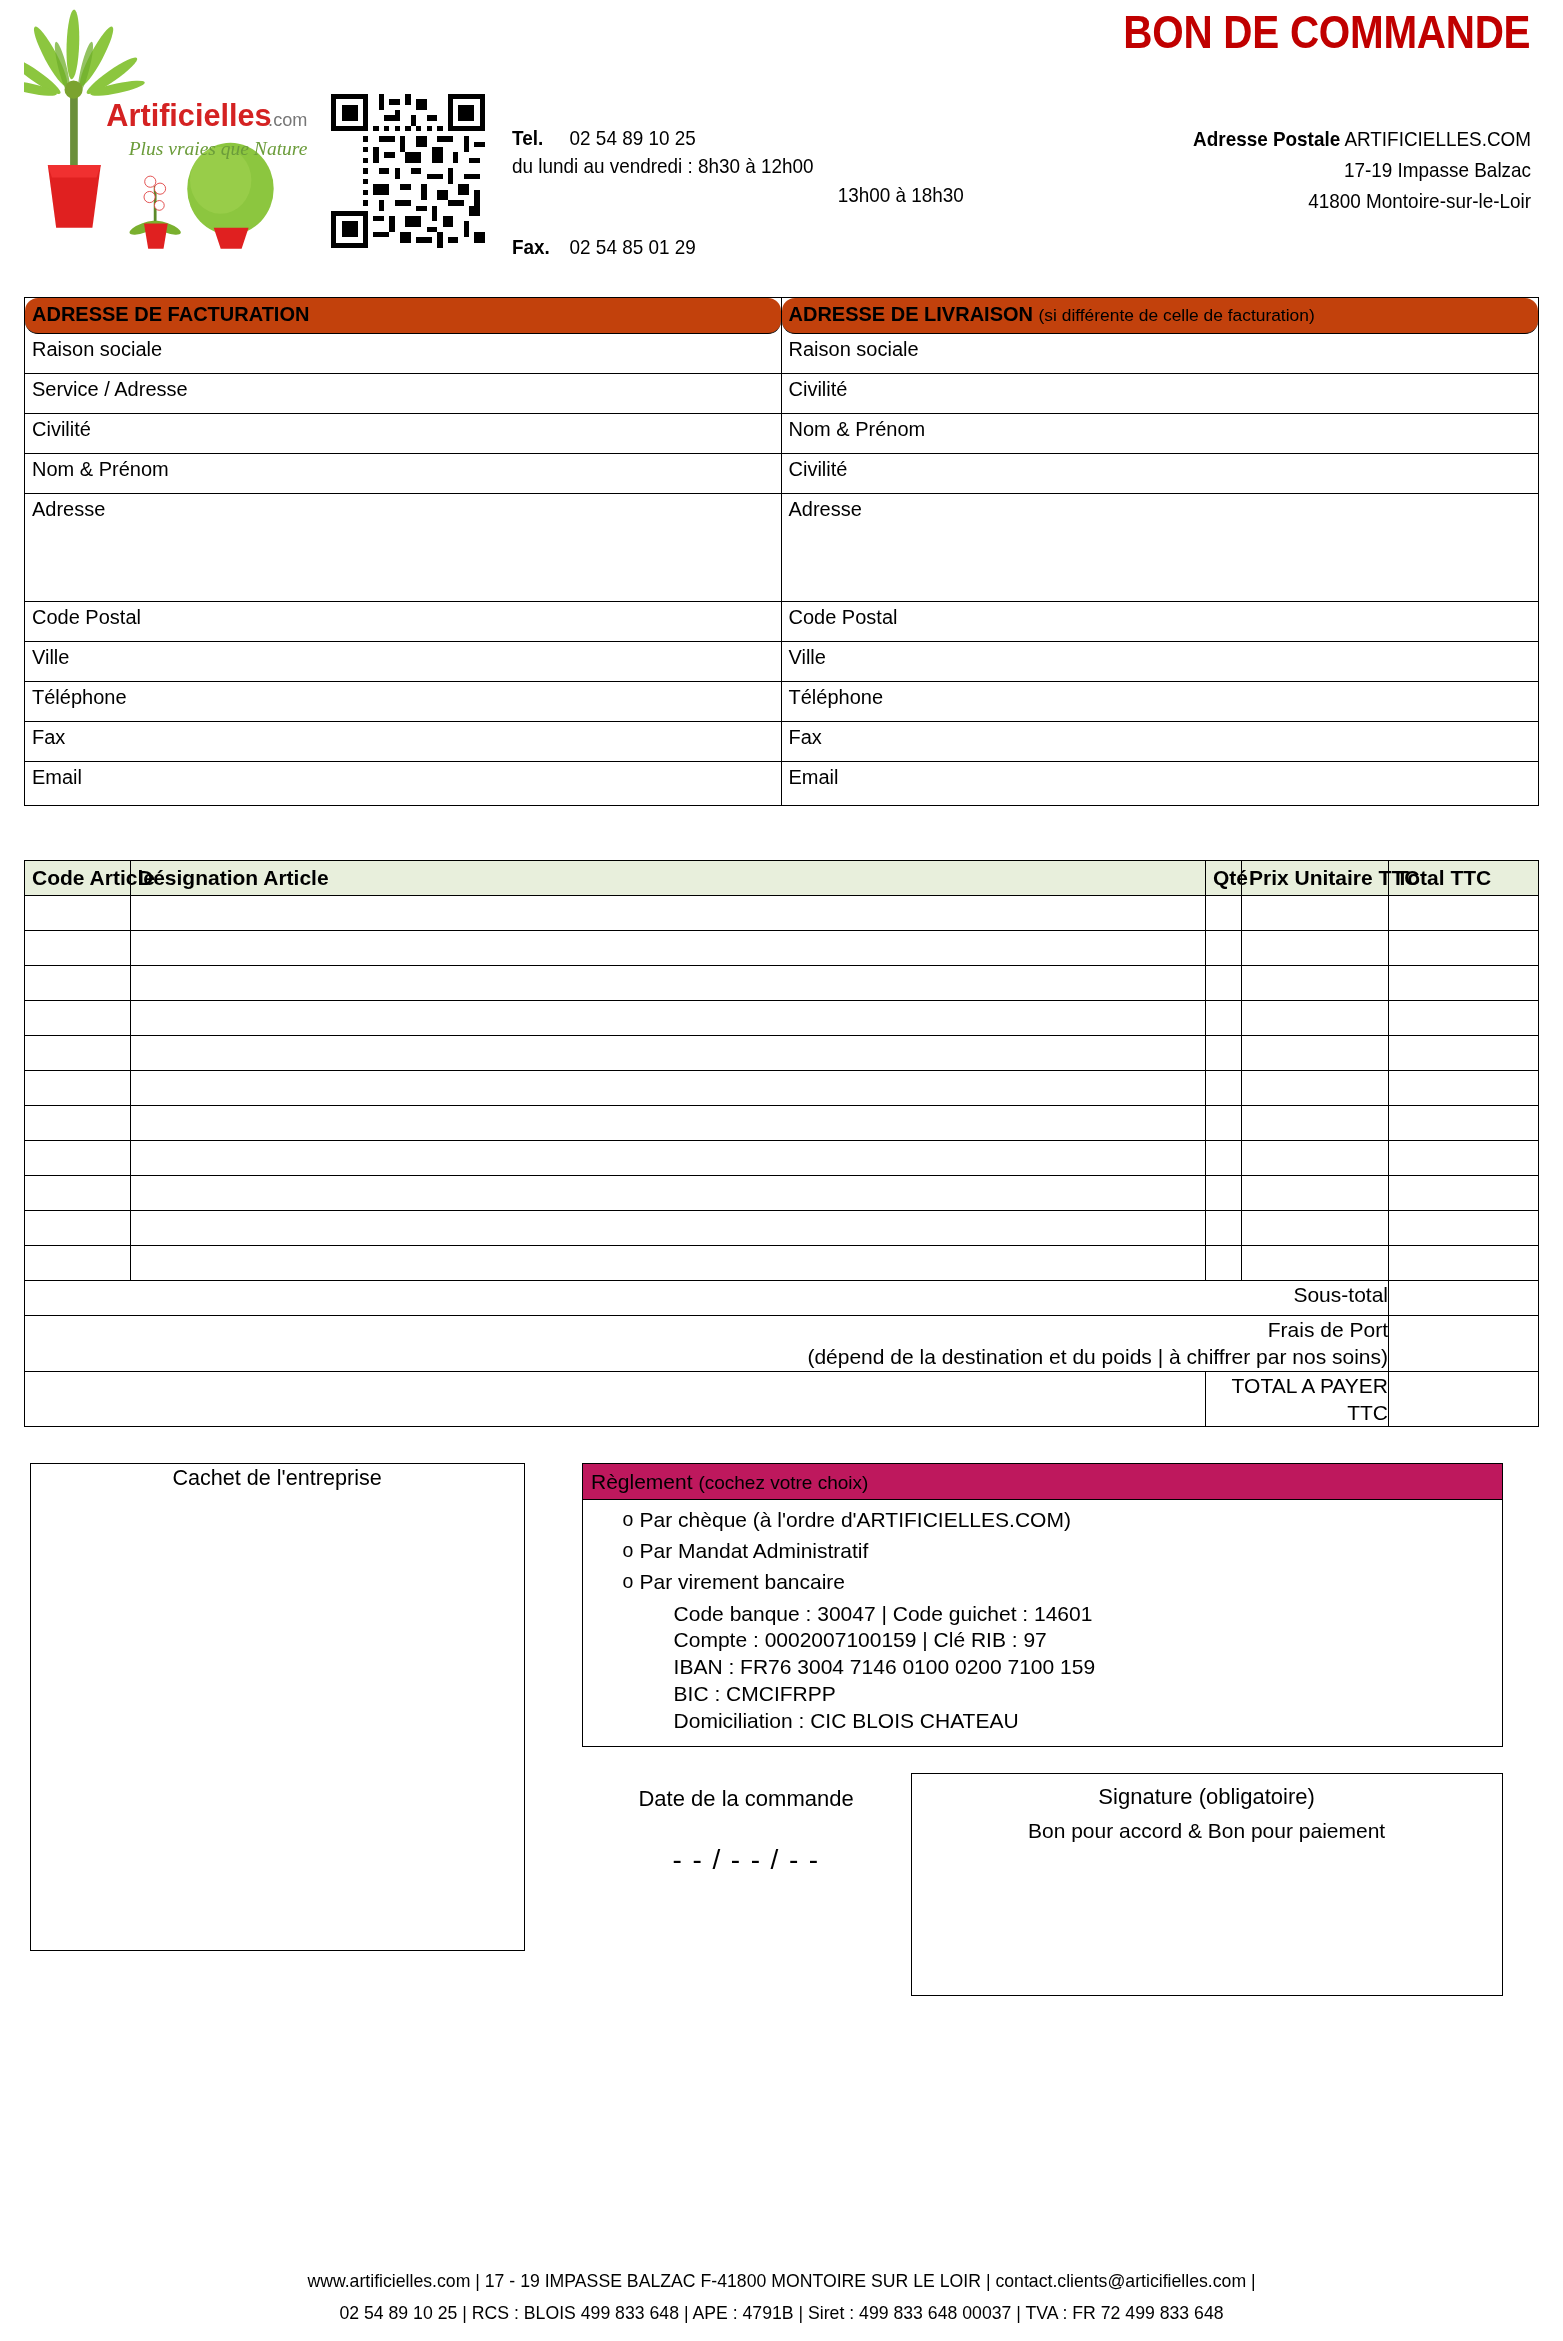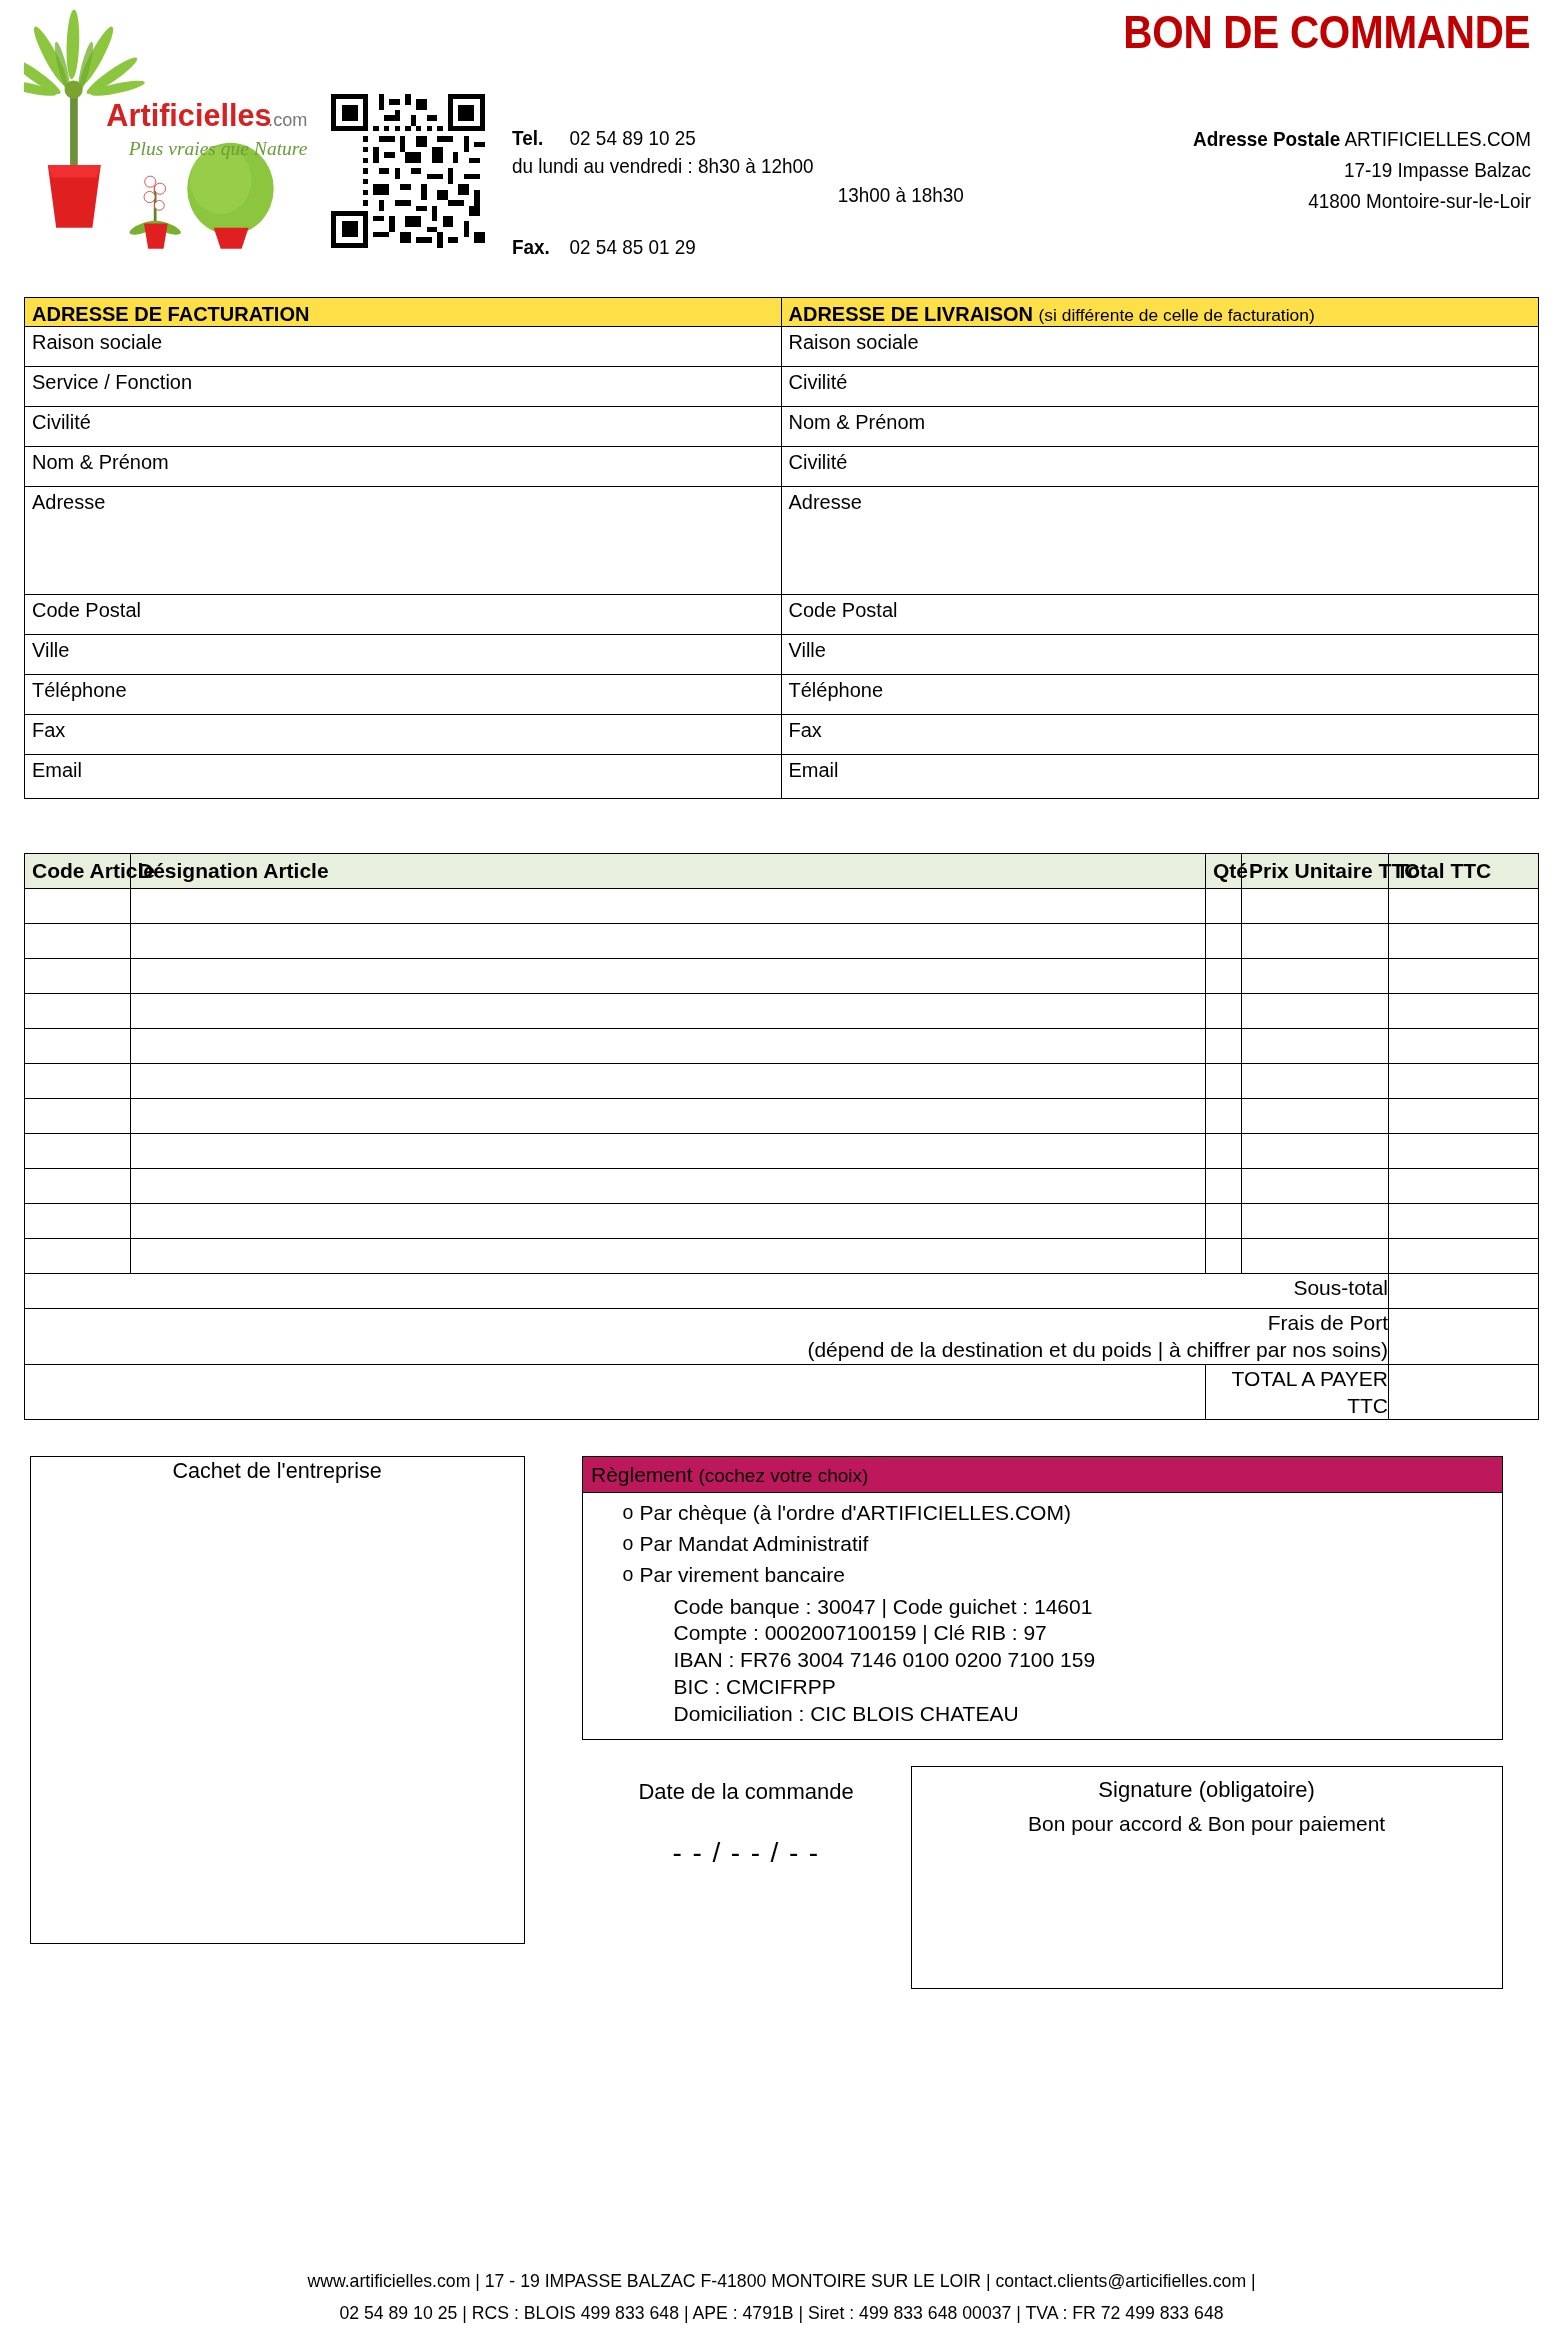--- a/index.html
+++ b/index.html
@@ -90,30 +90,31 @@
   
   .addr-wrap {
     display: flex;
     margin-top: 4.2px;
     border: 1.4px solid #000;
     box-sizing: border-box;
   }
   .addr-col { width: 50%; box-sizing: border-box; }
   .addr-col.left { border-right: 1.4px solid #000; }
   .addr-head {
-    background: #fde047;
+    background: #c2410c;
     font-size: 20px;
     font-weight: bold;
     padding: 5.6px 5.6px 5.6px 7px;
     border-bottom: 1.4px solid #000;
-    height: 29px;
+    height: 36px;
     box-sizing: border-box;
     line-height: 1.0;
     white-space: nowrap;
     overflow: hidden;
+    border-radius: 13px;
   }
   .addr-head .sub { font-weight: normal; font-size: 17.4px; }
   .addr-row {
     font-size: 20px;
     padding: 3.5px 5.6px 3.5px 7px;
     border-bottom: 1px solid #000;
     box-sizing: border-box;
     height: 40px;
     line-height: 1.15;
     white-space: nowrap;
@@ -422,21 +423,21 @@
     </div>
   </div>
 
   <div class="addr-wrap">
 
     <div class="addr-col left">
       <div class="addr-head">
         <span>ADRESSE DE FACTURATION</span>
       </div>
       <div class="addr-row">Raison sociale</div>
-      <div class="addr-row">Service / Fonction</div>
+      <div class="addr-row">Service / Adresse</div>
       <div class="addr-row">Civilité</div>
       <div class="addr-row">Nom &amp; Prénom</div>
       <div class="addr-row tall">Adresse</div>
       <div class="addr-row">Code Postal</div>
       <div class="addr-row">Ville</div>
       <div class="addr-row">Téléphone</div>
       <div class="addr-row">Fax</div>
       <div class="addr-row last">Email</div>
     </div>
 

